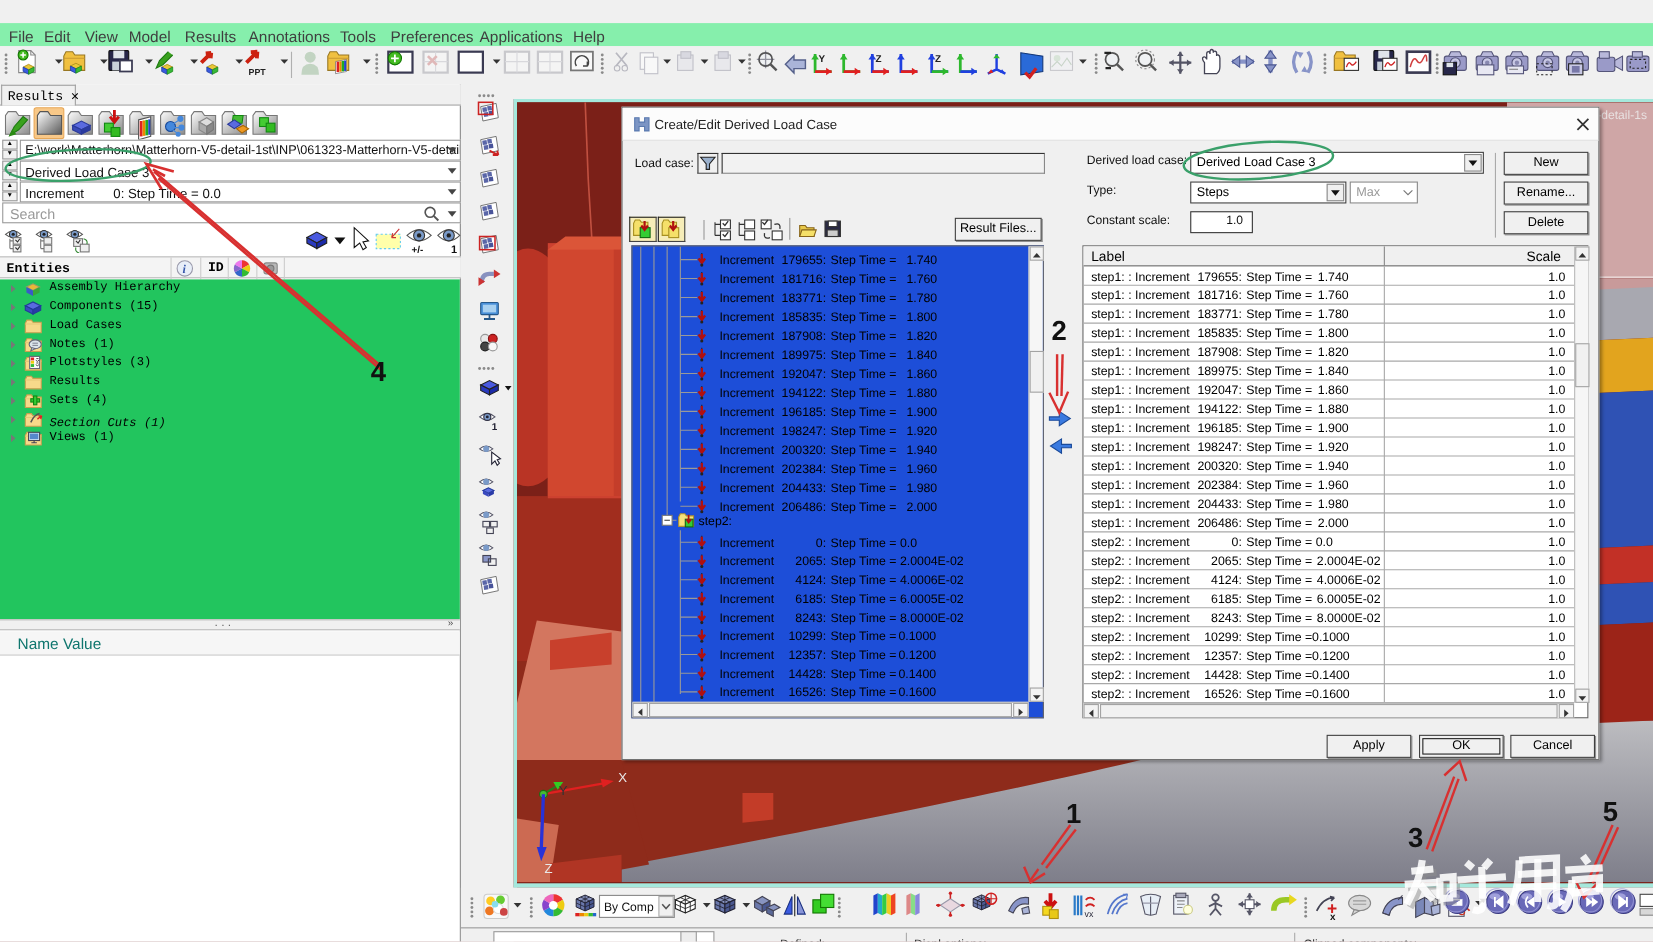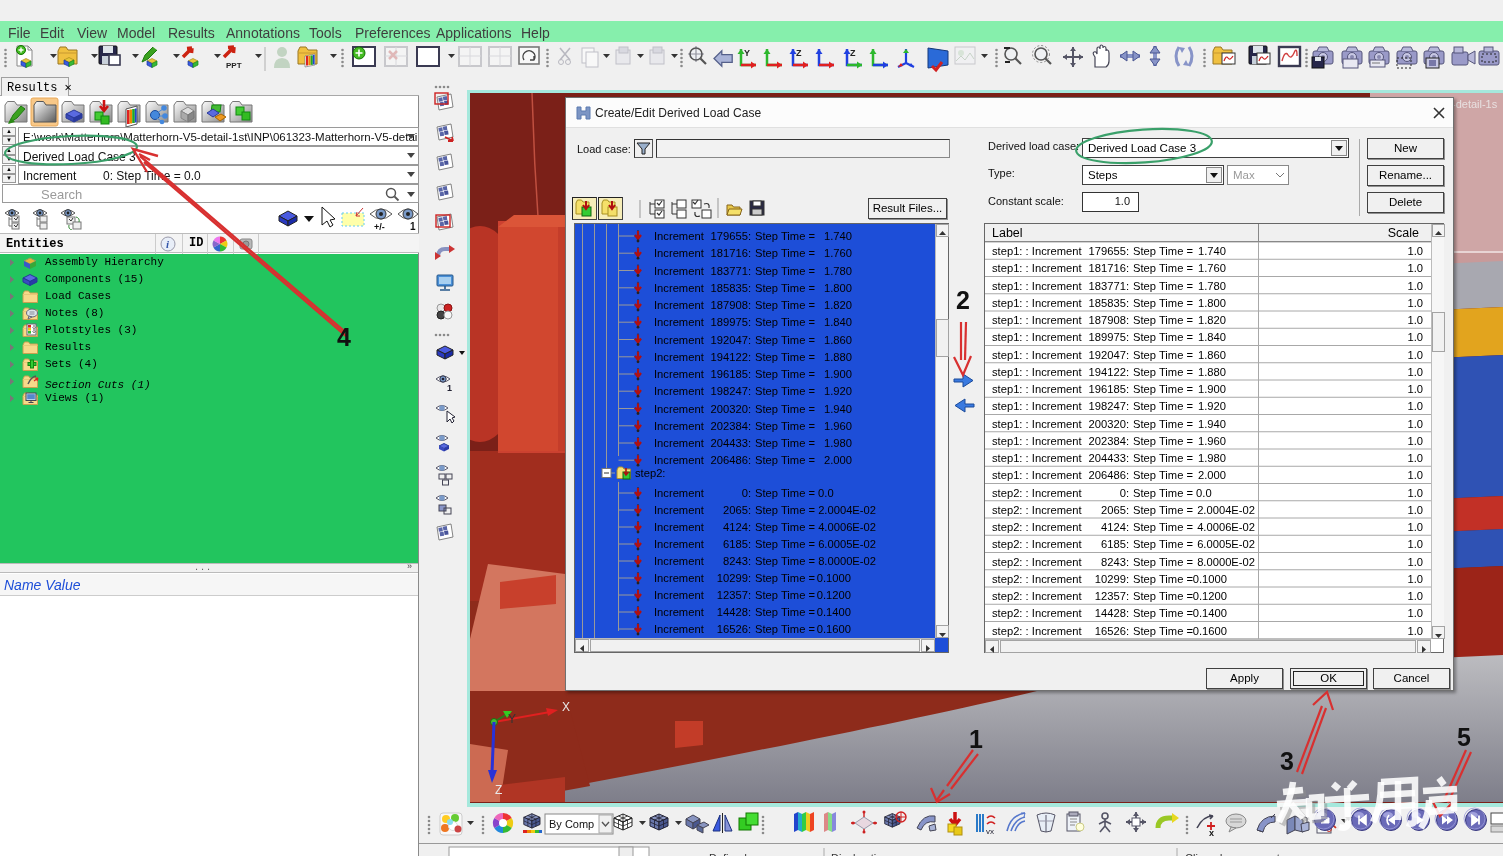--- a/index.html
+++ b/index.html
@@ -609,21 +609,21 @@
     <div class="combo" style="top:88px">
         <span class="txt">Increment&nbsp;&nbsp;&nbsp;&nbsp;&nbsp;&nbsp;&nbsp;&nbsp;0: Step Time = 0.0</span>
         <span class="carr"></span>
       </div>
     <div class="spin" style="top:88px">
         <div style="top:0">▲</div>
         <div style="top:9px">▼</div>
       </div>
 
     <div class="abs" style="left:2px;top:107px;width:417px;height:19px;background:#fff;border:1px solid #9a9a9a;">
-      <span class="abs" style="left:6px;top:2px;font-size:13px;color:#9a9a9a;margin-left:32px;">Search</span>
+      <span class="abs" style="left:6px;top:2px;font-size:13px;color:#9a9a9a;">Search</span>
       <svg class="abs" style="right:18px;top:2px" width="15" height="15">
           <circle cx="6" cy="6" r="4.5" fill="none" stroke="#555" stroke-width="1.5"></circle>
           <path d="M9.5 9.5 L13.5 13.5" stroke="#555" stroke-width="1.8"></path>
         </svg>
       <span class="carr" style="top:7px"></span>
     </div>
 
     <svg class="abs" style="left:0;top:127px" width="419" height="26" viewBox="0 0 419 26">
       <defs>
         <g id="eye">
@@ -770,34 +770,34 @@
           <use href="#tfold" x="22" y="137"></use>
           <g transform="translate(26,139)">
             <rect x="0" y="0" width="10" height="7.5" fill="#cfe0f4" stroke="#445"></rect>
             <rect x="1.2" y="1.2" width="7.6" height="5" fill="#5588cc"></rect>
             <path d="M5 7.5 L5 9.5 M2.5 9.5 L7.5 9.5" stroke="#445"></path>
           </g>
       </svg>
       <span class="abs" style="left:45px;top:2px;">Assembly Hierarchy</span>
       <span class="abs" style="left:45px;top:19px;">Components (15)</span>
       <span class="abs" style="left:45px;top:36px;">Load Cases</span>
-      <span class="abs" style="left:45px;top:53px;">Notes (8)</span>
+      <span class="abs" style="left:45px;top:53px;">Notes (1)</span>
       <span class="abs" style="left:45px;top:70px;">Plotstyles (3)</span>
       <span class="abs" style="left:45px;top:87px;">Results</span>
       <span class="abs" style="left:45px;top:104px;">Sets (4)</span>
       <span class="abs" style="left:45px;top:125px;font-style:italic;">Section Cuts (1)</span>
       <span class="abs" style="left:45px;top:138px;">Views (1)</span>
     </div>
 
     <div class="abs" style="left:0;top:486px;width:418px;height:10px;background:#f0f0f0;border-top:1px solid #bbb;border-bottom:1px solid #bbb;">
       <span class="abs" style="left:195px;top:-4px;font-size:11px;color:#666;letter-spacing:3px;">...</span>
       <span class="abs" style="right:6px;top:-3px;font-size:9px;color:#444;">»</span>
     </div>
     <div class="abs" style="left:0;top:497px;width:418px;height:22px;background:#f6f6f6;border-bottom:1px solid #ccc;">
-      <span class="abs" style="left:4px;top:3px;font-size:14px;color:#1d4ed8;font-style:italic;">Name Value</span>
+      <span class="abs" style="left:16px;top:3px;font-size:14px;color:#0f766e;">Name Value</span>
     </div>
   </div>
   <div id="dialog">
     <div id="dlgtitle">
         <span>Create/Edit Derived Load Case</span>
       </div>
 
     <svg class="abs" style="left:864px;top:6px" width="18" height="18">
         <path d="M4 4 L14 14 M14 4 L4 14" stroke="#333" stroke-width="1.6"></path>
       </svg>

